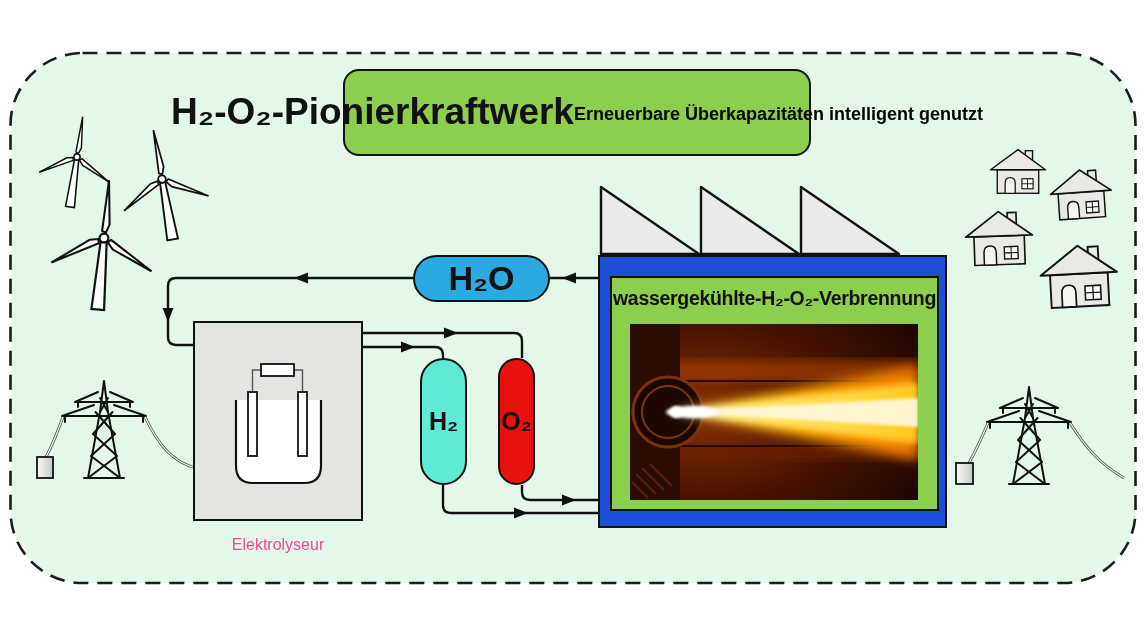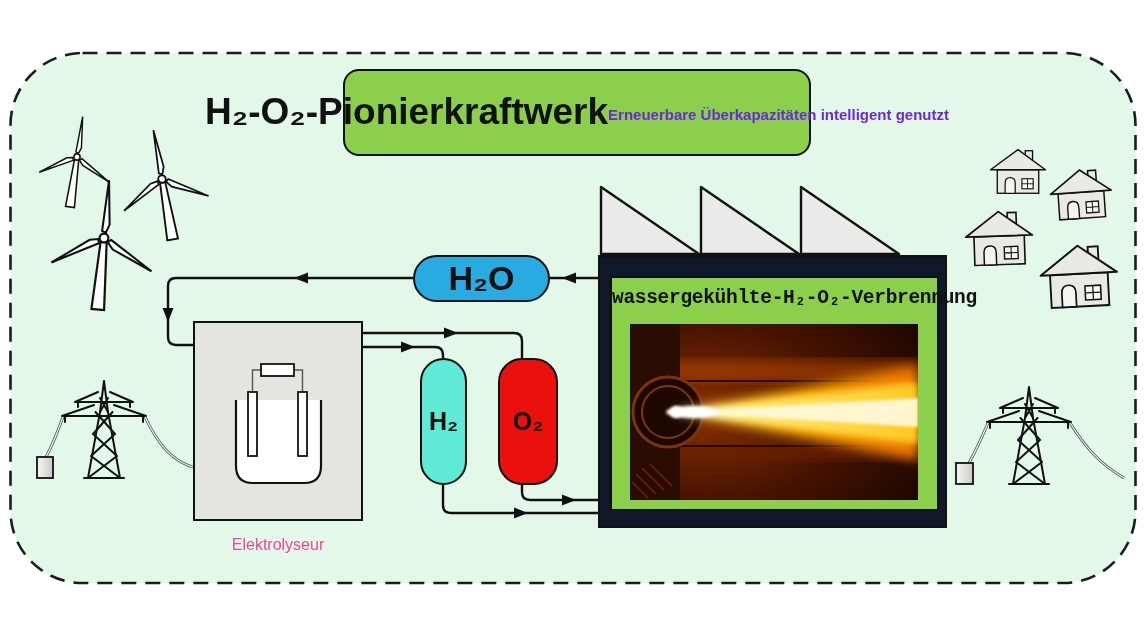--- a/index.html
+++ b/index.html
@@ -9,36 +9,36 @@
   }
   .layer{position:absolute;left:0;top:0;}
   
   .title-box{
     position:absolute;left:343px;top:69px;width:468px;height:87px;
     background:#8ccf4d;border:2.4px solid #111;border-radius:16px;
     display:flex;flex-direction:row;align-items:center;justify-content:center;
     box-sizing:border-box;z-index:5;
   }
   .title-box .main{font-size:37px;font-weight:700;color:#111;line-height:1.05;white-space:nowrap;}
-  .title-box .sub{font-size:15px;font-weight:700;color:#6d28d9;margin-top:4px;white-space:nowrap;}
+  .title-box .sub{font-size:18px;font-weight:700;color:#000000;margin-top:4px;white-space:nowrap;}
   .capsule{
     position:absolute;border:2.3px solid #111;box-sizing:border-box;
     display:flex;align-items:center;justify-content:center;
     font-weight:700;color:#111;z-index:5;
   }
   .cap-h2o{left:413px;top:255px;width:137px;height:47px;border-radius:24px;background:#29abe2;font-size:34px;}
   .cap-h2 {left:420px;top:358px;width:47px;height:127px;border-radius:24px;background:#5eead4;font-size:25px;}
-  .cap-o2 {left:498px;top:358px;width:60px;height:127px;border-radius:24px;background:#ea100e;font-size:25px;}
+  .cap-o2 {left:498px;top:358px;width:37px;height:127px;border-radius:24px;background:#ea100e;font-size:25px;}
   .electrolyser{
     position:absolute;left:193px;top:321px;width:170px;height:200px;
     background:#e4e4e1;border:2.4px solid #111;box-sizing:border-box;z-index:5;
   }
   .plant-body{
     position:absolute;left:598px;top:255px;width:349px;height:273px;
-    background:#0f172a;border:2.4px solid #111;box-sizing:border-box;z-index:5;font-family:Liberation Mono, monospace;
+    background:#1d4ed8;border:2.4px solid #111;box-sizing:border-box;z-index:5;
   }
   .plant-panel{
     position:absolute;left:10px;top:19px;width:329px;height:235px;
     background:#8ccf4d;border:2.4px solid #111;box-sizing:border-box;
   }
   .panel-title{
     width:100%;text-align:center;font-size:19.5px;font-weight:700;color:#111;
     margin-top:9px;letter-spacing:-0.3px;white-space:nowrap;
   }
   .flame-wrap{position:absolute;left:18px;top:46px;width:288px;height:176px;}

